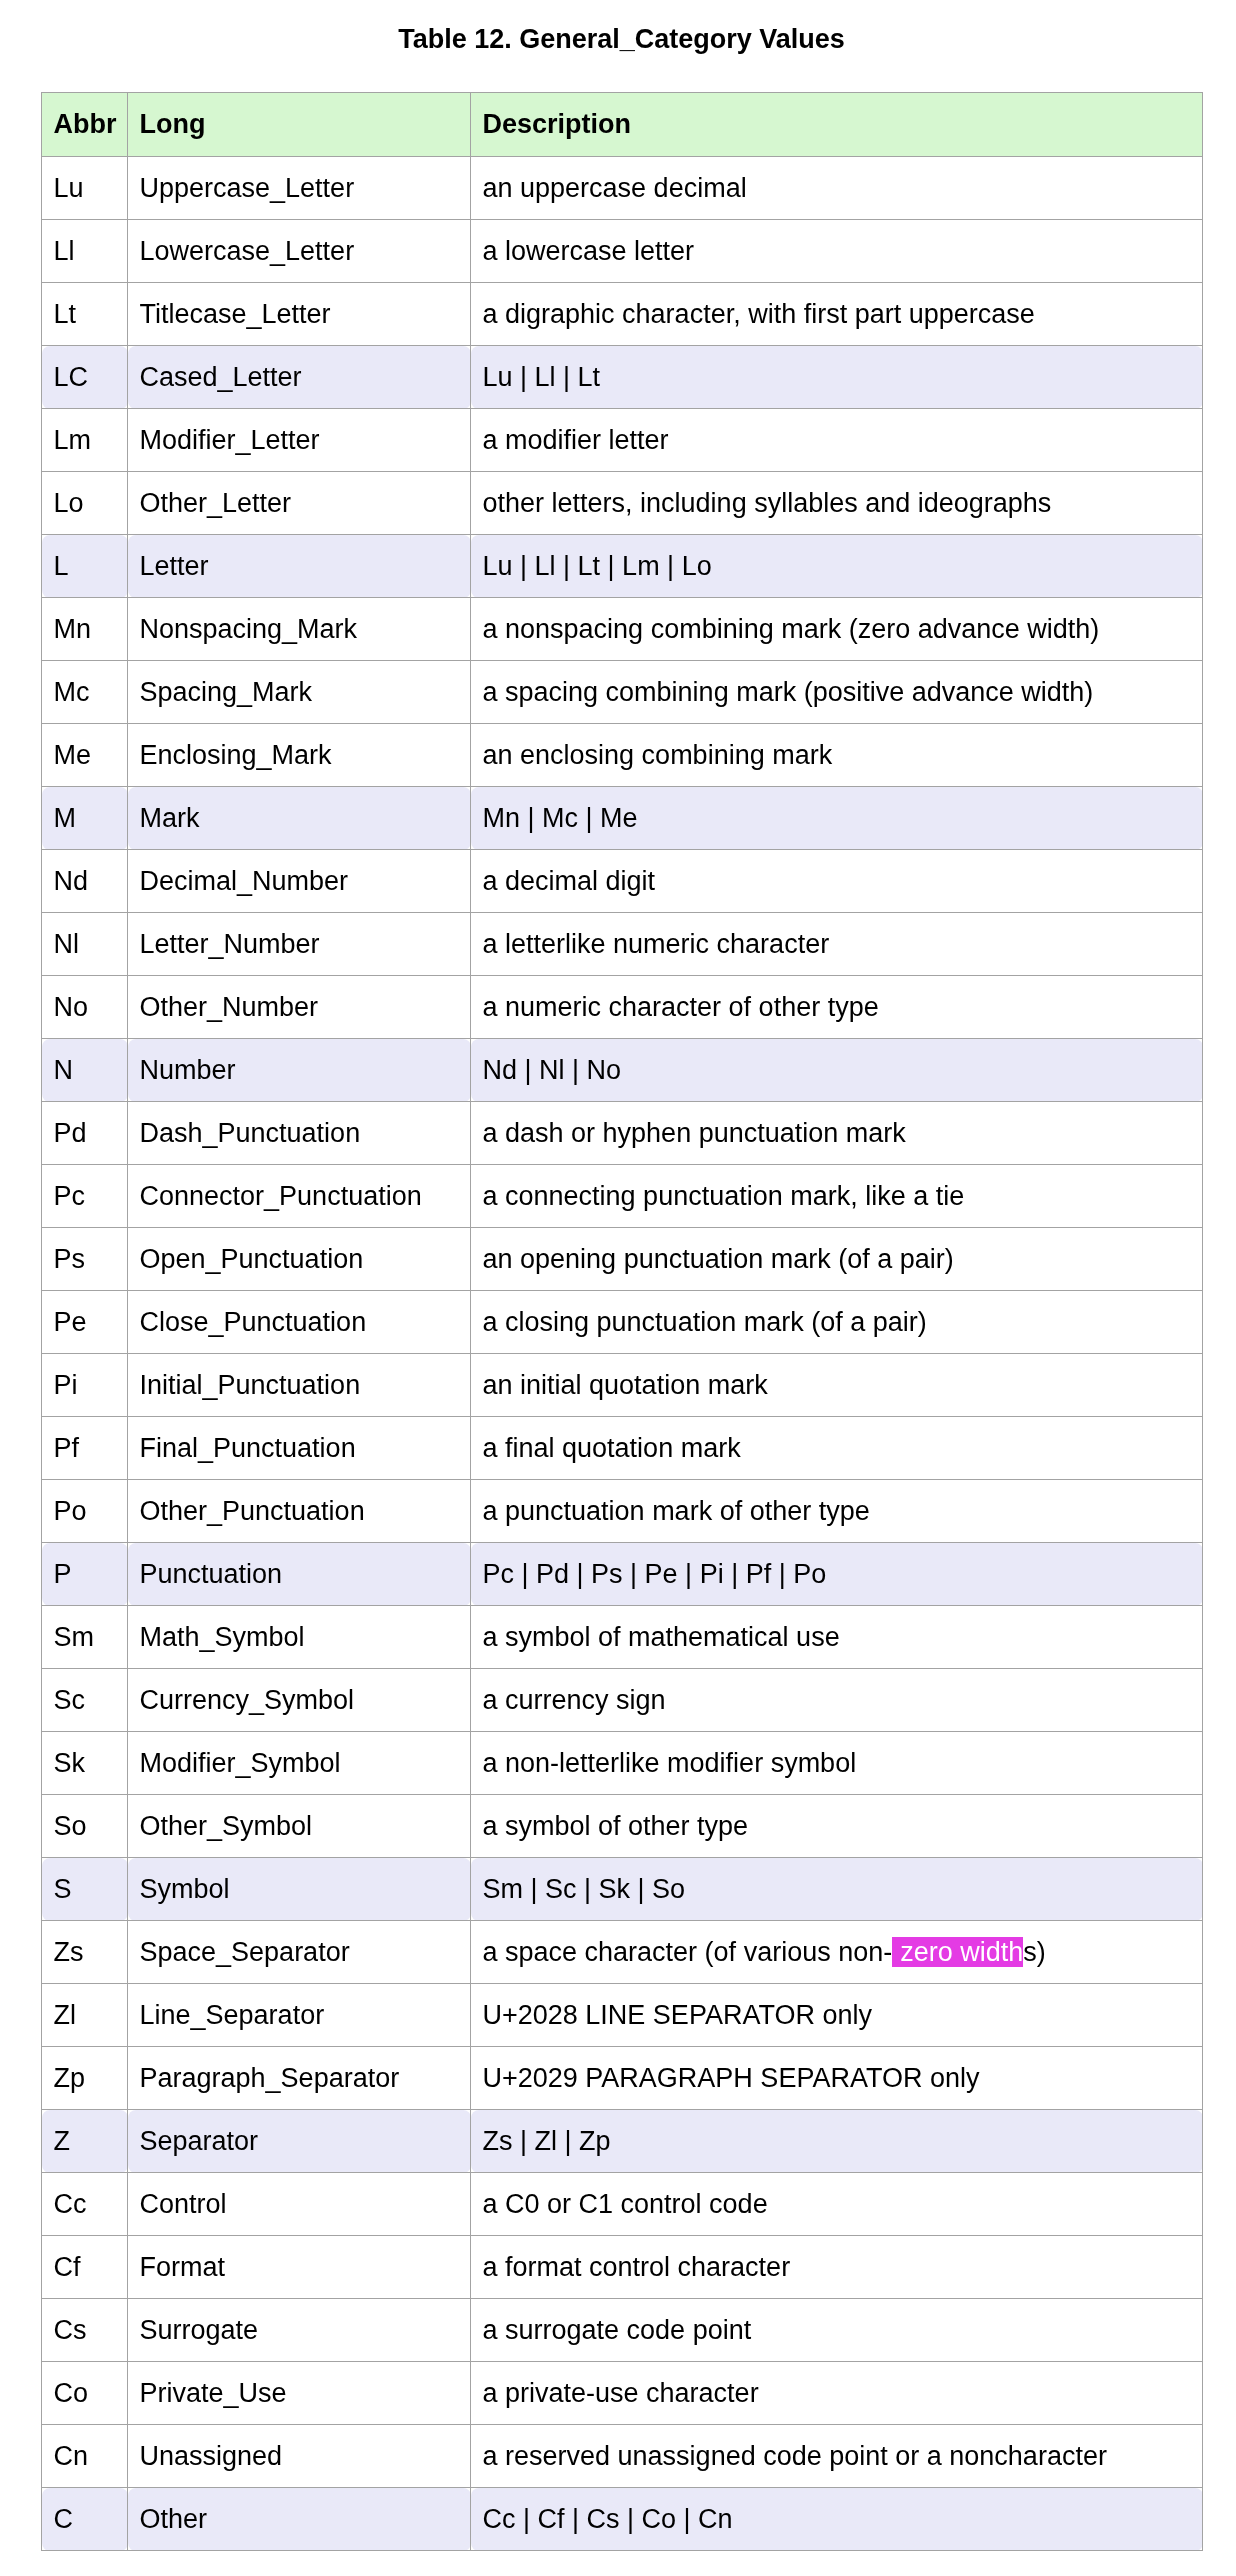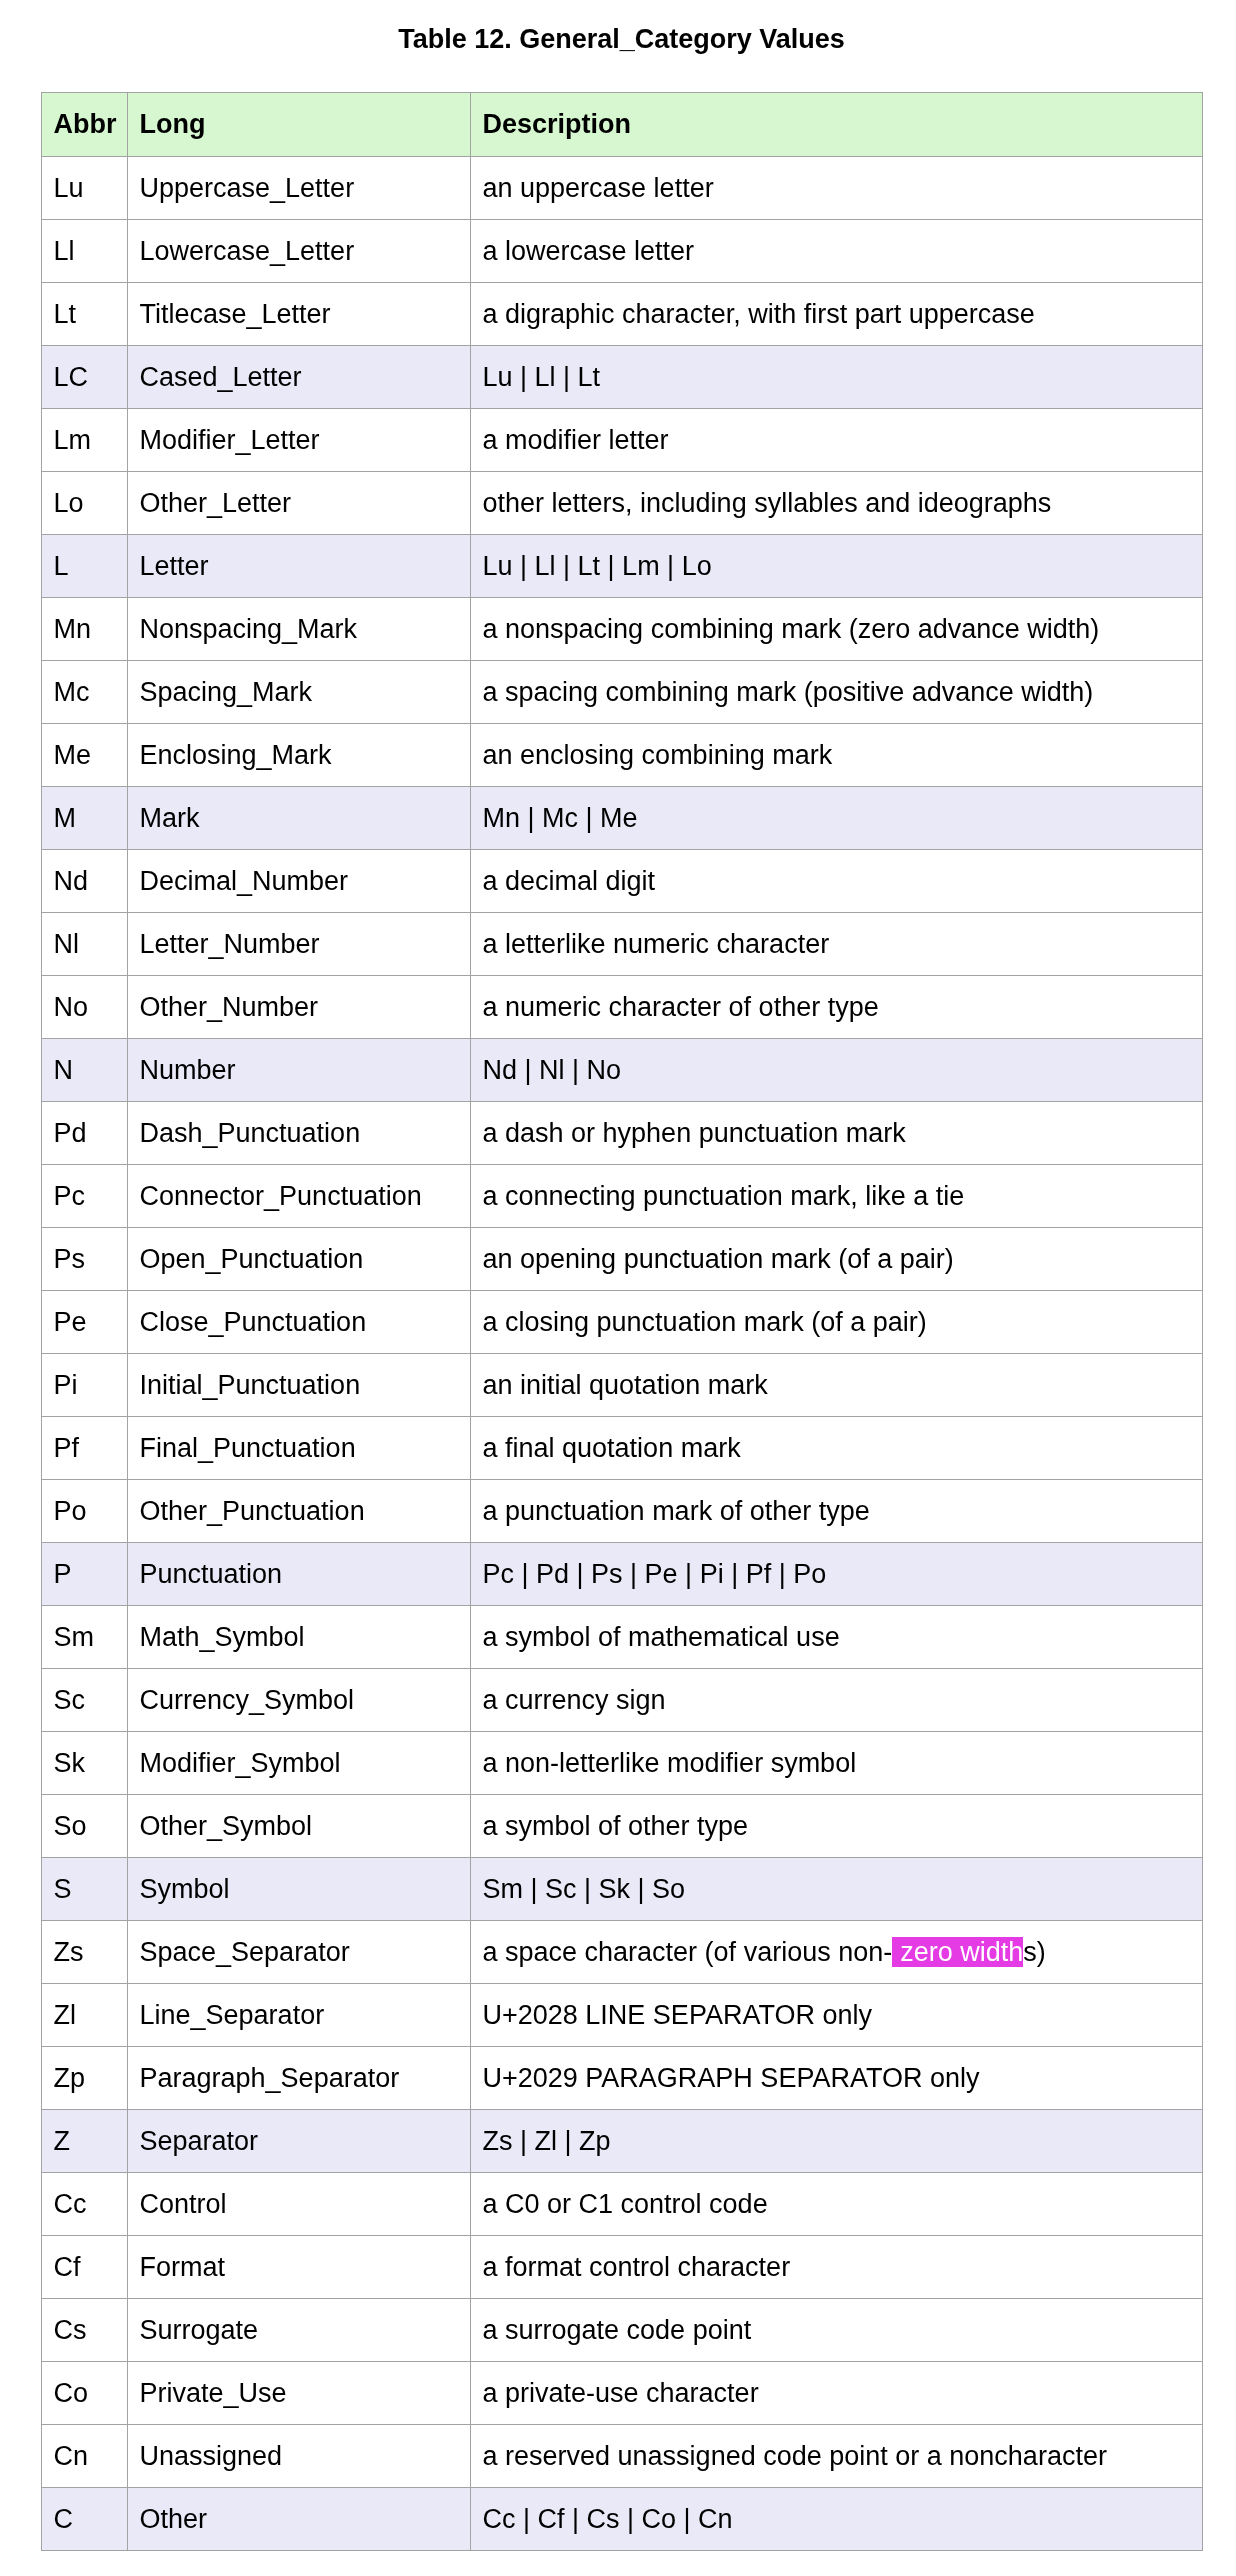--- a/index.html
+++ b/index.html
@@ -47,20 +47,21 @@
     overflow: hidden;
     box-sizing: border-box;
   }
   .gc-table th {
     background: var(--header-bg);
     font-weight: bold;
     height: 64px;
   }
   .gc-table tr.group td {
     background: var(--group-bg);
+    border-radius: 8px;
   }
   .highlight {
     background: var(--hl-bg);
     color: var(--hl-text);
     padding-left: 8px;
   }
 </style>
 </head>
 <body>
 
@@ -76,21 +77,21 @@
     <tr>
       <th>Abbr</th>
       <th>Long</th>
       <th>Description</th>
     </tr>
   </thead>
   <tbody>
   <tr>
         <td>Lu</td>
         <td>Uppercase_Letter</td>
-        <td>an uppercase letter</td>
+        <td>an uppercase decimal</td>
       </tr>
       <tr>
         <td>Ll</td>
         <td>Lowercase_Letter</td>
         <td>a lowercase letter</td>
       </tr>
       <tr>
         <td>Lt</td>
         <td>Titlecase_Letter</td>
         <td>a digraphic character, with first part uppercase</td>

